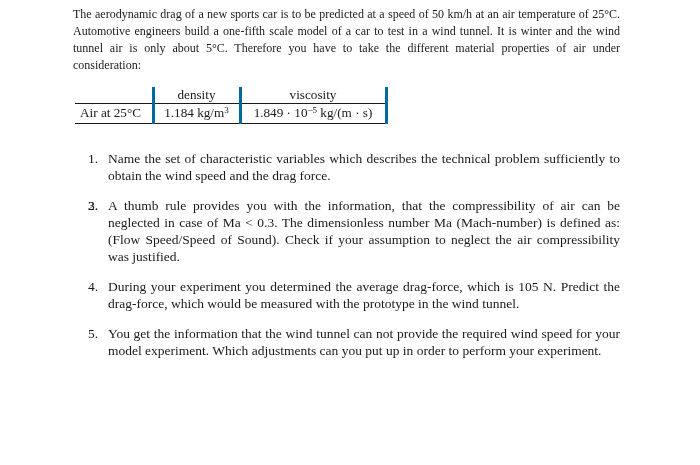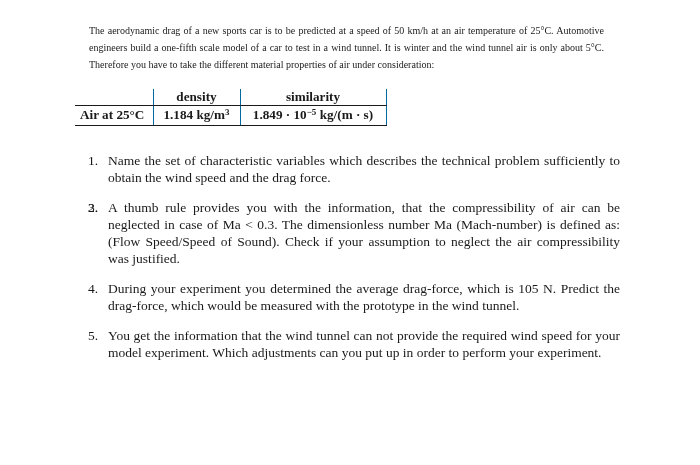--- a/index.html
+++ b/index.html
@@ -15,37 +15,37 @@
   }
   .page {
     box-sizing: border-box;
     width: 700px;
     height: 465px;
     padding: 6px 80px 0 73px;
     background: #ffffff;
     overflow: hidden;
   }
   .intro {
-    margin: 16px;
-    font-size: 10px;
+    margin: 0;
+    font-size: 12px;
     line-height: 17px;
     text-align: justify;
   }
   table.props {
     border-collapse: collapse;
     table-layout: fixed;
     margin: 13px 0 0 2px;
     font-size: 13.2px;
     color: #1a1a1a;
   }
   table.props th, table.props td {
-    border-right: 1px solid #0369a1;
+    border-right: 3px solid #0369a1;
     border-bottom: 1px solid #1a1a1a;
     padding: 0 5px;
-    font-weight: bold;
+    font-weight: normal;
     white-space: nowrap;
     box-sizing: border-box;
   }
   table.props th { height: 16px; text-align: center; line-height: 15px; }
   table.props td { height: 20px; }
   .col-label { width: 78px; margin-left: 23px; }
   .col-density { width: 87px; }
   .col-viscosity { width: 146px; }
   td.col-label { text-align: left; padding-left: 6px; }
   td.col-density, td.col-viscosity { text-align: center; }
@@ -75,21 +75,21 @@
 
 <div class="page">
 
   <p class="intro">The aerodynamic drag of a new sports car is to be predicted at a speed of 50 km/h at an air temperature of 25°C. Automotive engineers build a one-fifth scale model of a car to test in a wind tunnel. It is winter and the wind tunnel air is only about 5°C. Therefore you have to take the different material properties of air under consideration:</p>
 
   <table class="props">
     <thead>
       <tr>
         <th class="col-label"></th>
         <th class="col-density">density</th>
-        <th class="col-viscosity">similarity</th>
+        <th class="col-viscosity">viscosity</th>
       </tr>
     </thead>
     <tbody>
       <tr>
         <td class="col-label">Air at 25°C</td>
         <td class="col-density"><span>1.184 kg/m</span><sup>3</sup></td>
         <td class="col-viscosity"><span>1.849 · 10</span><sup>−5</sup><span> kg/(m · s)</span></td>
       </tr>
     </tbody>
   </table>

